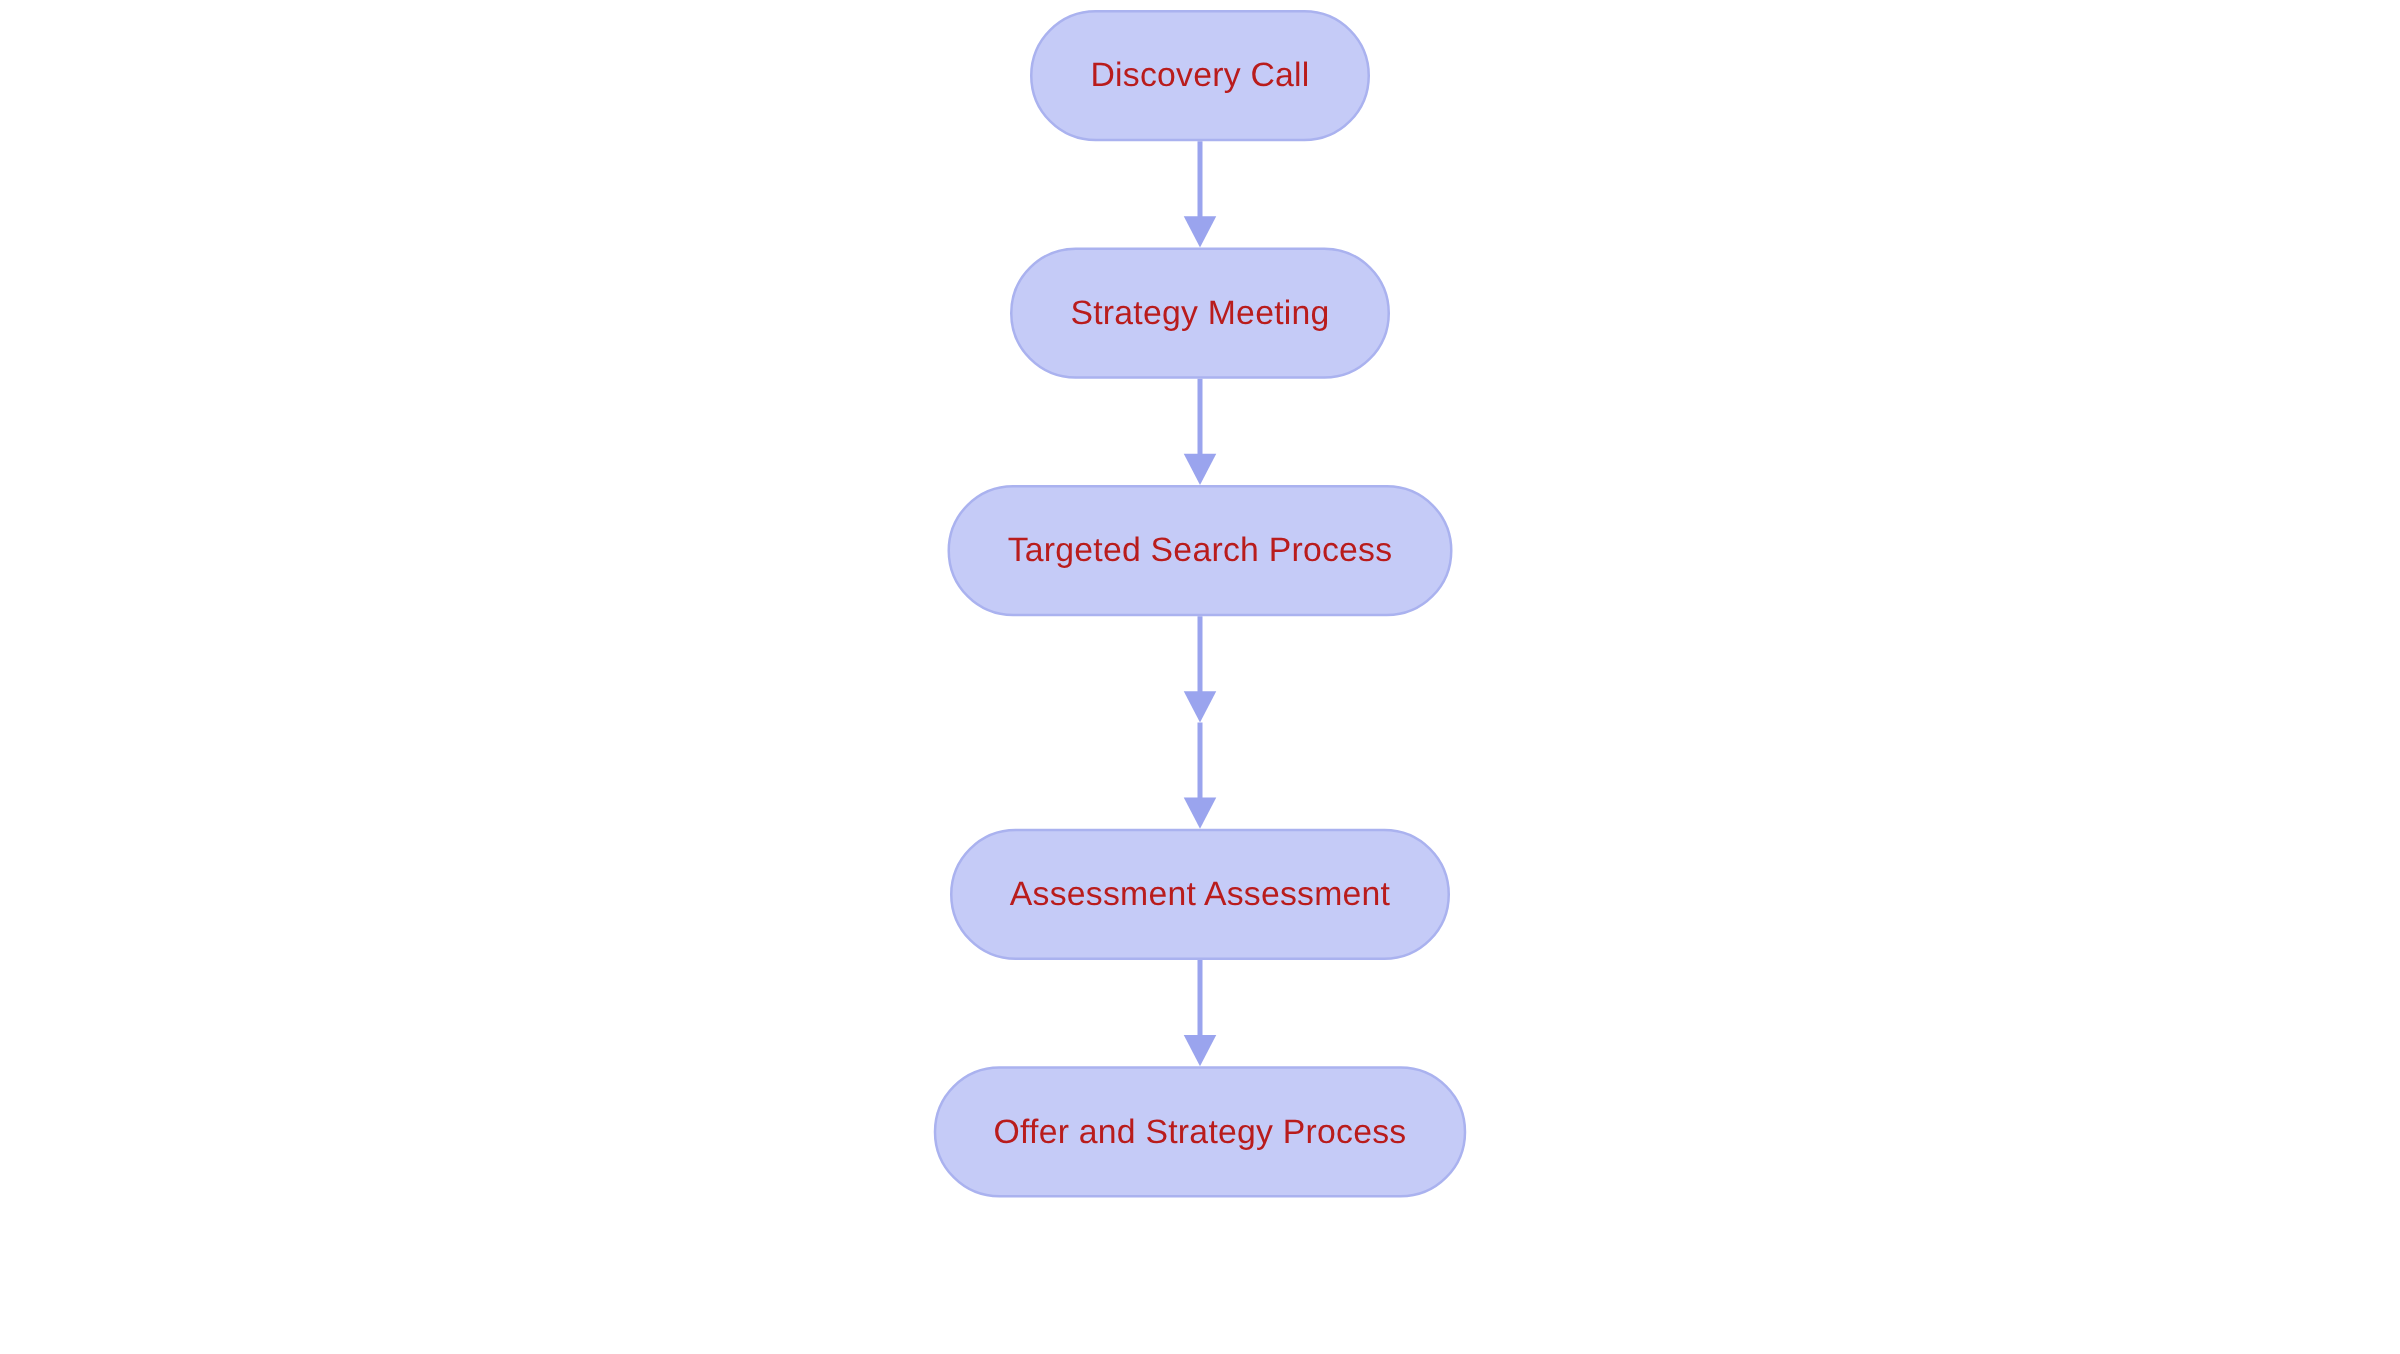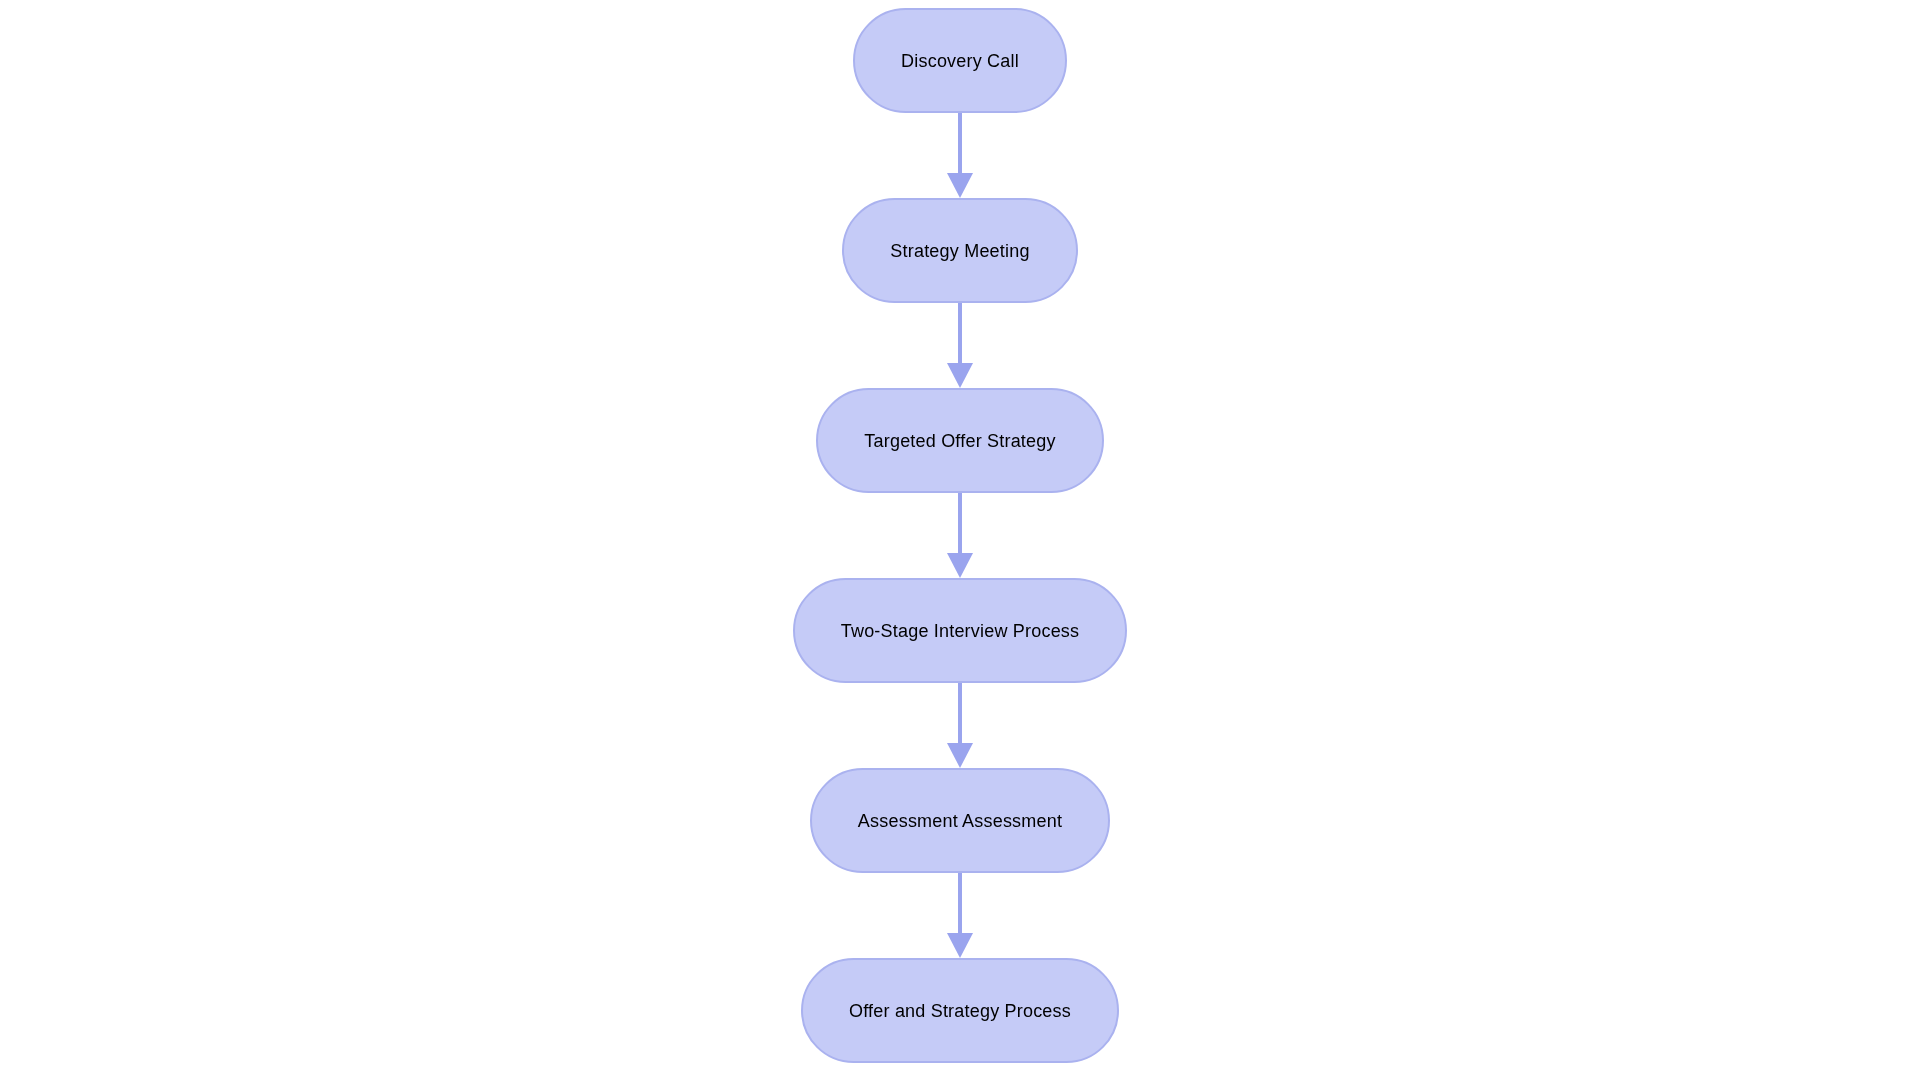--- a/index.html
+++ b/index.html
@@ -38,23 +38,23 @@
     background: #c5cbf7;
     border: 2px solid #aab2ef;
     display: flex;
     align-items: center;
     justify-content: center;
     padding: 0 46px;
     white-space: nowrap;
   }
 
   .node-label {
-    color: #000000;
+    color: #b91c1c;
     font-family: "Liberation Sans", sans-serif;
-    font-size: 18px;
+    font-size: 27px;
     font-weight: 400;
     letter-spacing: 0.2px;
     line-height: 1;
   }
 
   .connector {
     width: 30px;
     height: 85px;
     position: relative;
     display: flex;
@@ -101,31 +101,28 @@
     <div class="node">
       <span class="node-label">Strategy Meeting</span>
     </div>
 
     <div class="connector">
       <div class="connector-line"></div>
       <div class="connector-head"></div>
     </div>
 
     <div class="node">
-      <span class="node-label">Targeted Offer Strategy</span>
+      <span class="node-label">Targeted Search Process</span>
     </div>
 
     <div class="connector">
       <div class="connector-line"></div>
       <div class="connector-head"></div>
     </div>
 
-    <div class="node">
-      <span class="node-label">Two-Stage Interview Process</span>
-    </div>
 
     <div class="connector">
       <div class="connector-line"></div>
       <div class="connector-head"></div>
     </div>
 
     <div class="node">
       <span class="node-label">Assessment Assessment</span>
     </div>
 

